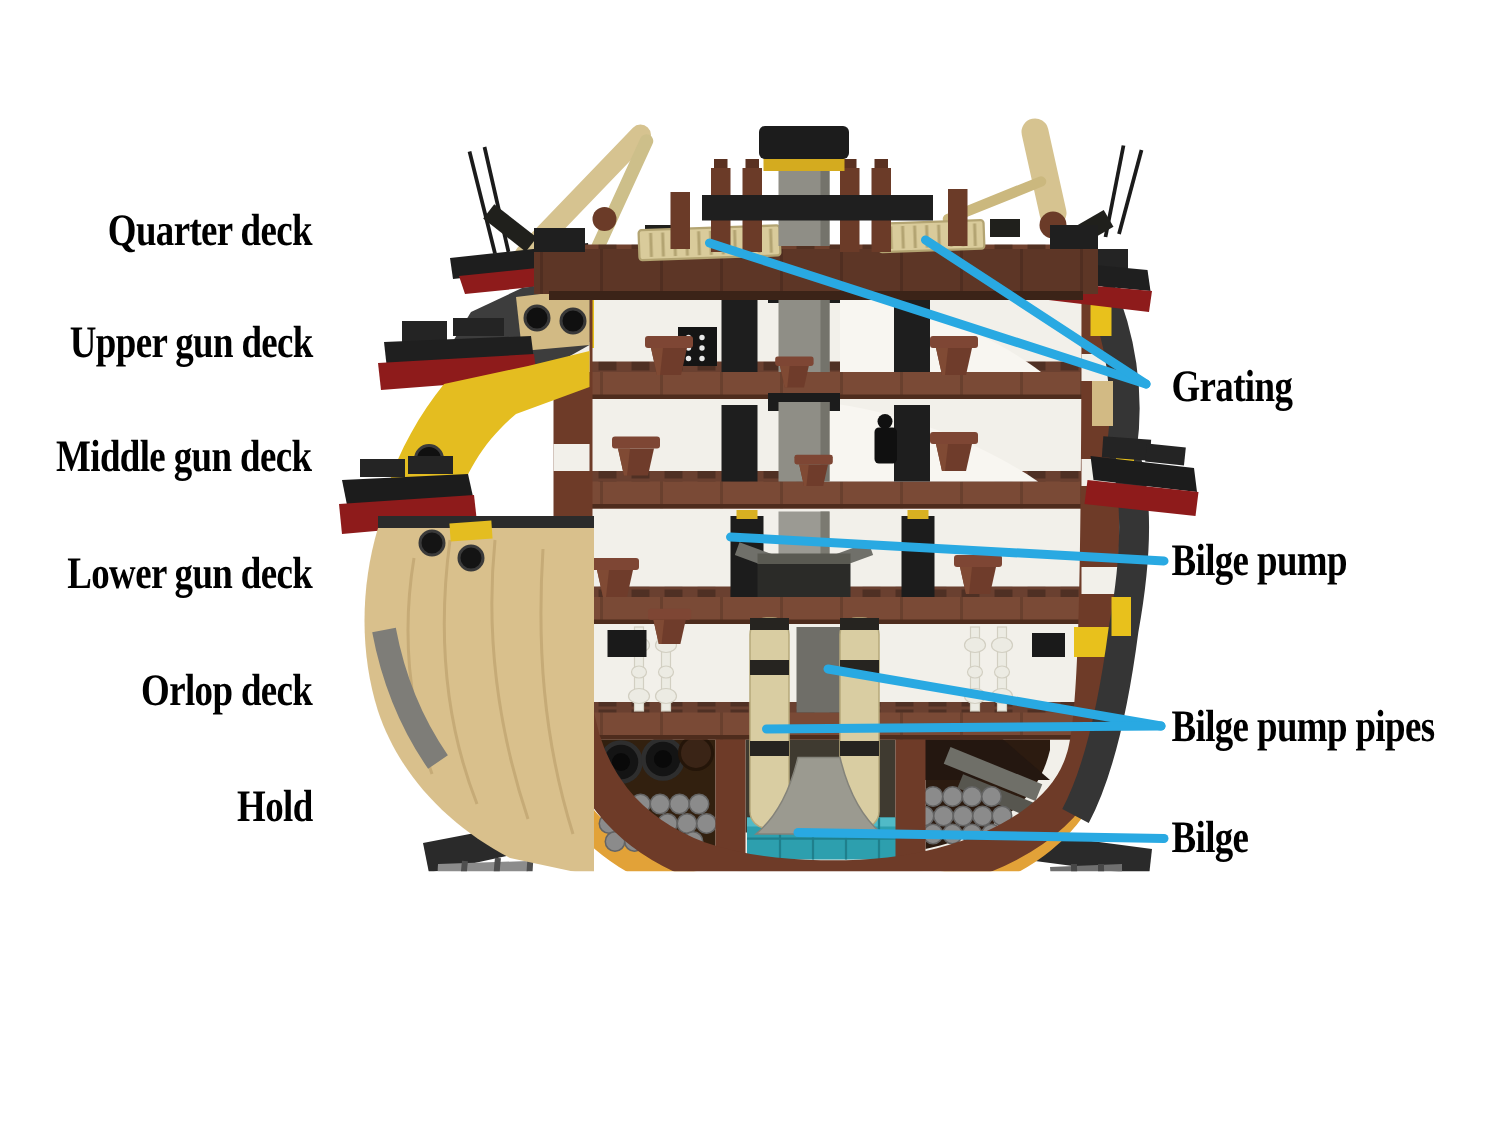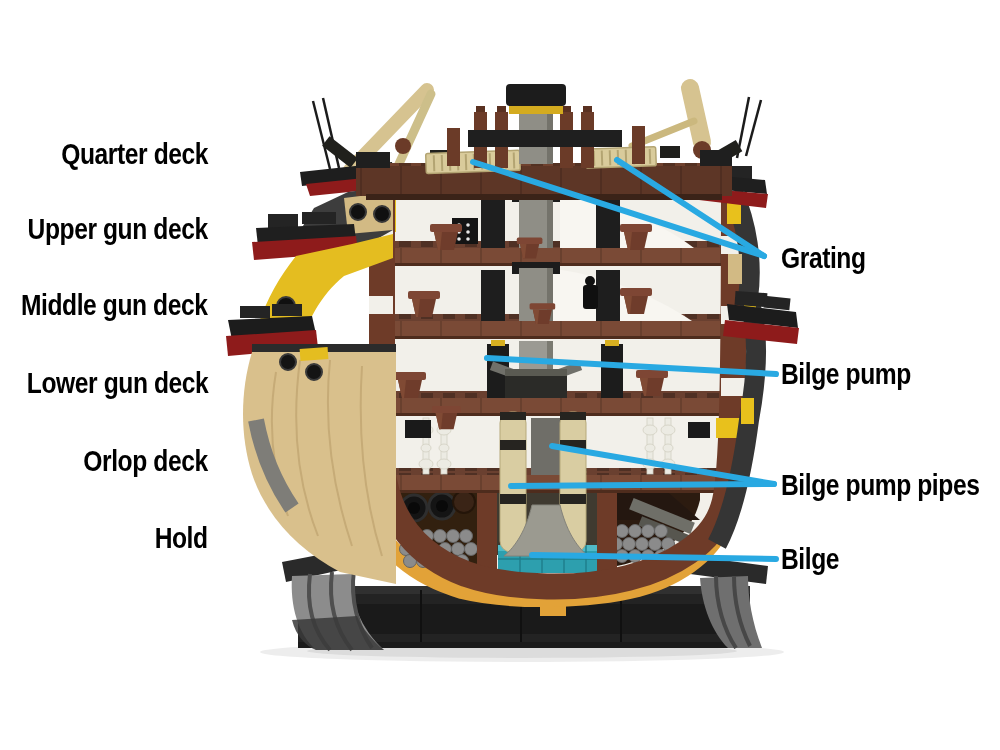--- a/index.html
+++ b/index.html
@@ -1,17 +1,17 @@
 <!DOCTYPE html>
 <html><head>
 <meta charset="utf-8">
 <style>
   html,body{margin:0;padding:0;background:#fff;}
-  #screen{position:relative;width:1000px;height:750px;background:#ffffff;overflow:hidden;
-          font-family:Liberation Sans, sans-serif;}
+  #screen{position:relative;width:1000px;height:581px;background:#ffffff;overflow:hidden;
+          font-family:Liberation Serif, serif;}
   #ship-svg{position:absolute;left:0;top:0;}
   .lbl{position:absolute;font-weight:700;font-size:30px;line-height:34px;color:#000;
        white-space:nowrap;letter-spacing:-0.5px;}
   .lbl-left{right:792px;transform:scaleX(.82);transform-origin:right center;text-align:right;}
   .lbl-right{left:781px;transform:scaleX(.82);transform-origin:left center;}
 </style>
 </head>
 <body>
 
 <div id="screen">

